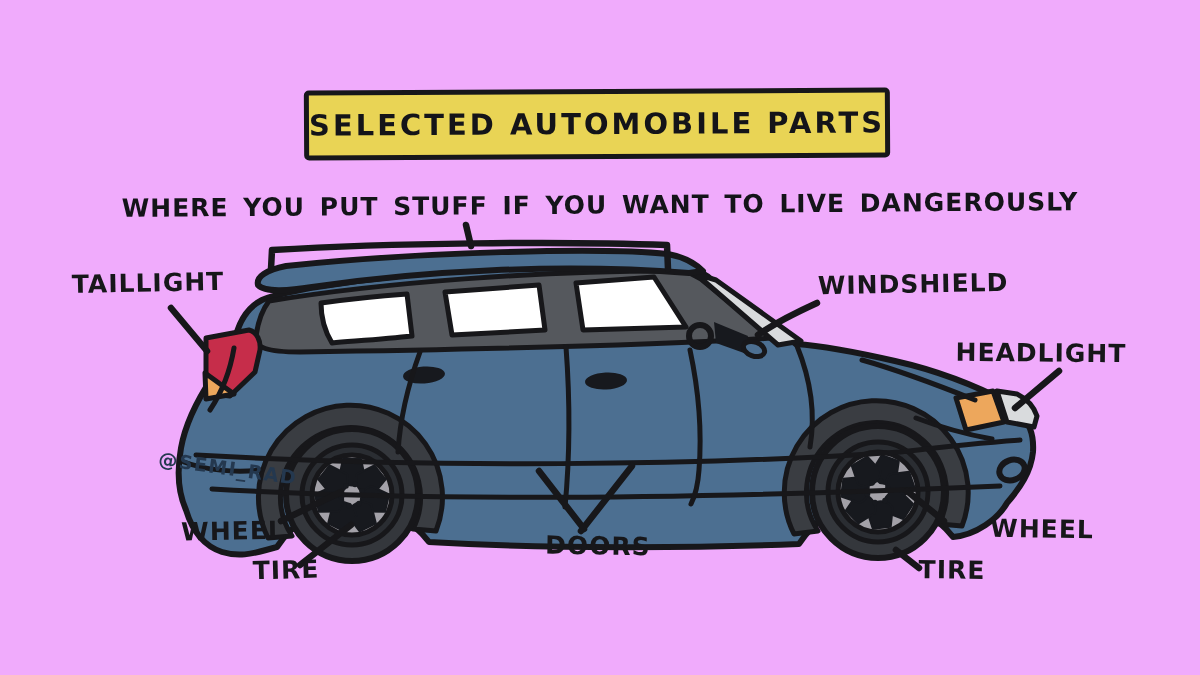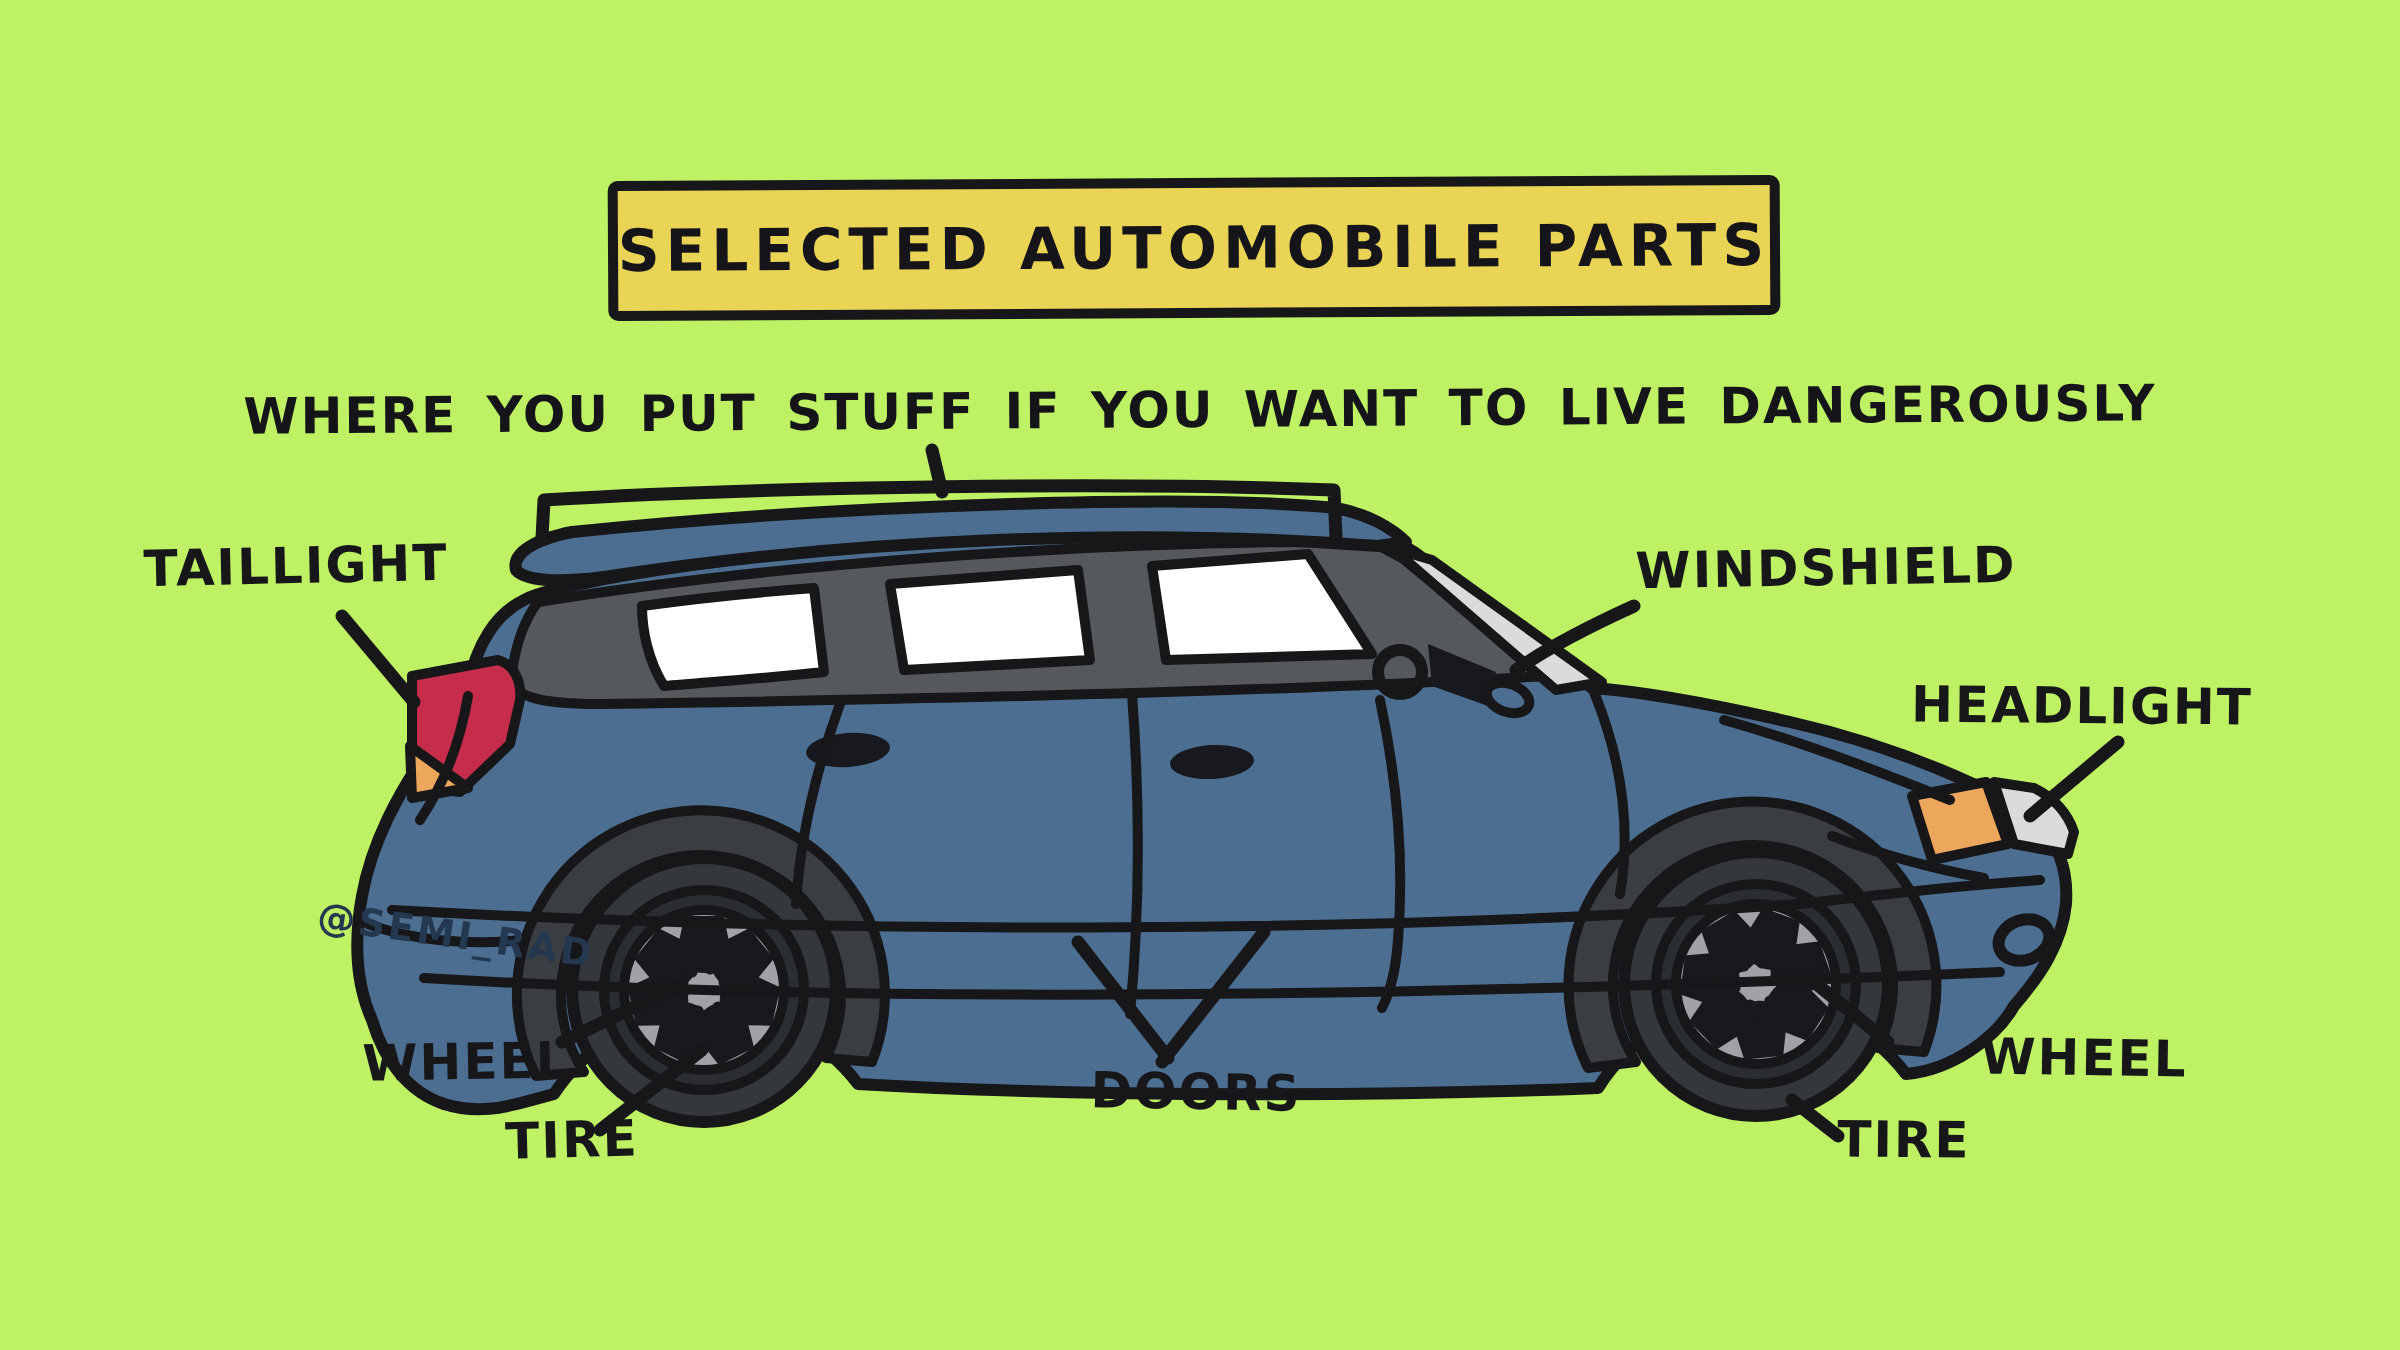--- a/index.html
+++ b/index.html
@@ -1,17 +1,17 @@
 <!DOCTYPE html>
 <html><head>
 <meta charset="utf-8">
 <style>
   html,body{margin:0;padding:0;background:#ffffff;}
   #stage{
-    position:relative;width:1200px;height:675px;background:#bef264;overflow:hidden;
+    position:relative;width:1200px;height:675px;background:#f0abfc;overflow:hidden;
     font-family:"DejaVu Sans", sans-serif;color:#17171a;
   }
   #scene-svg{position:absolute;left:0;top:0;}
   .label{
     position:absolute;transform:translate(-50%,-50%);
     font-weight:bold;font-size:25px;letter-spacing:1px;white-space:nowrap;color:#17171a;
   }
   .title-box{
     position:absolute;left:304px;top:89px;width:586px;height:70px;
     background:#e9d455;border:5px solid #17171a;border-radius:5px;

